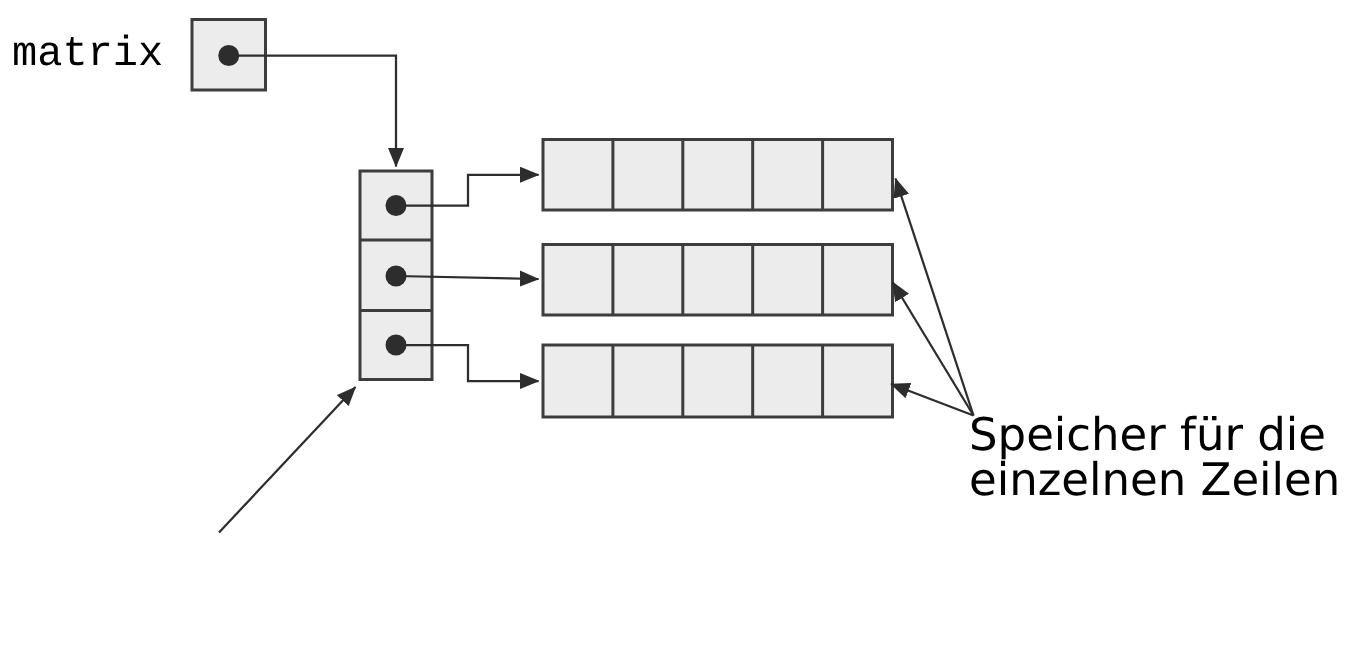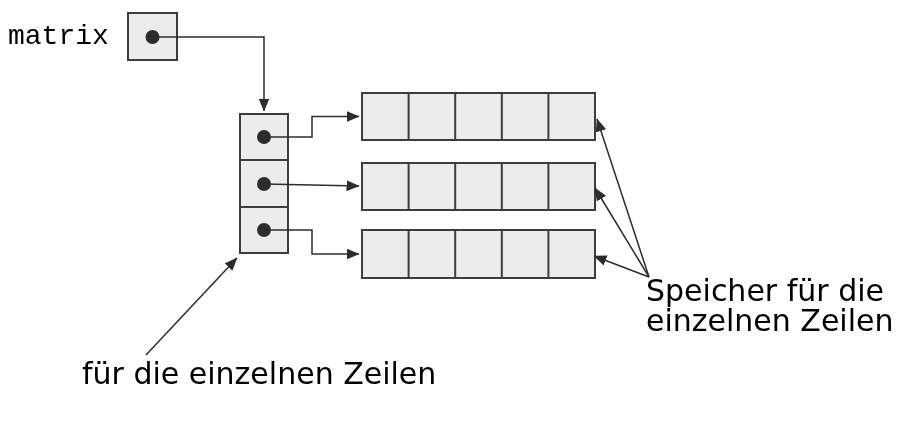--- a/index.html
+++ b/index.html
@@ -98,16 +98,15 @@
   </svg>
 
   <div class="lbl matrix-lbl">matrix</div>
 
   <div class="lbl rows-lbl">
     <div>Speicher für die</div>
     <div>einzelnen Zeilen</div>
   </div>
 
   <div class="lbl pointers-lbl">
-    <div>für die einzelnen Zeilen</div>
   </div>
 
 </div>
 
 </body></html>

